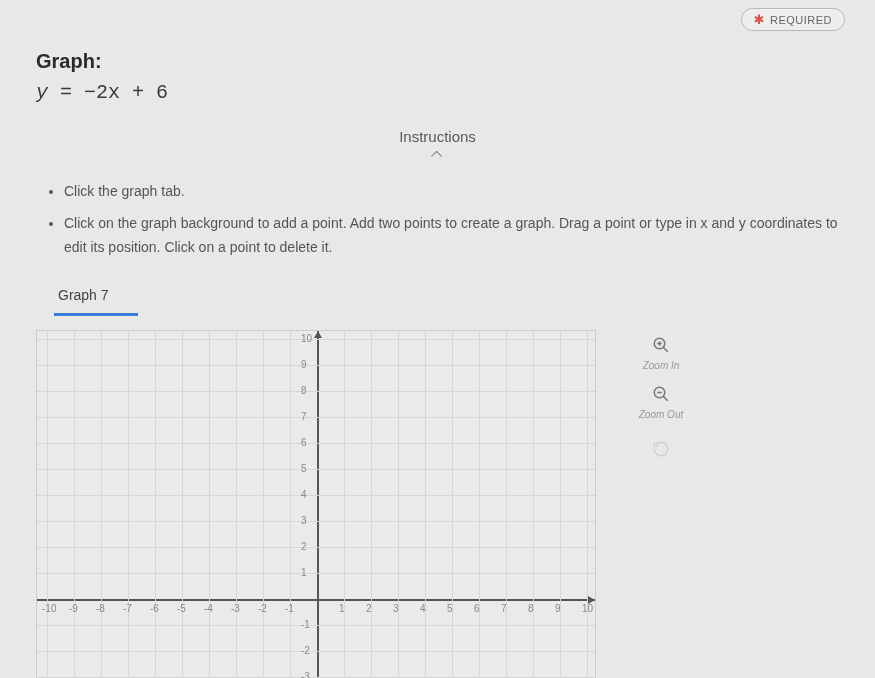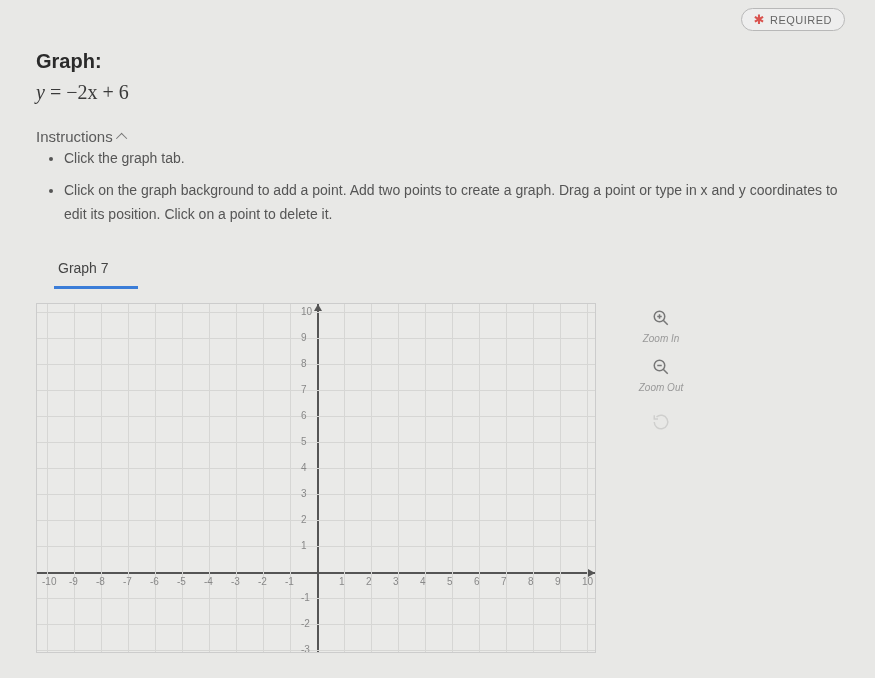--- a/index.html
+++ b/index.html
@@ -34,42 +34,43 @@
     .content {
       padding: 50px 36px 12px 36px;
     }
     .prompt-label {
       font-size: 20px;
       font-weight: 700;
       color: #2a2a2a;
       margin-bottom: 8px;
     }
     .equation {
-      font-family: Liberation Serif, serif;
+      font-family: Liberation Mono, monospace;
       font-style: italic;
       font-size: 20px;
       color: #3a3a3a;
       margin-bottom: 24px;
     }
     .equation .eq-sign, .equation .num {
       font-style: normal;
     }
     .instructions-header {
       font-size: 15px;
       color: #5a5a5a;
-      margin-bottom: 2px;
+      margin-bottom: 21px;
       cursor: pointer;
       display: flex;
       align-items: center;
       gap: 6px;
+      flex-direction: column;
     }
     .instructions-list {
       list-style: disc;
       padding-left: 28px;
-      margin-bottom: 24px;
+      margin-bottom: 18px;
     }
     .instructions-list li {
       font-size: 14px;
       color: #555;
       line-height: 1.7;
       margin-bottom: 8px;
     }
     .tab-row {
       margin-left: 18px;
       margin-bottom: 0;

